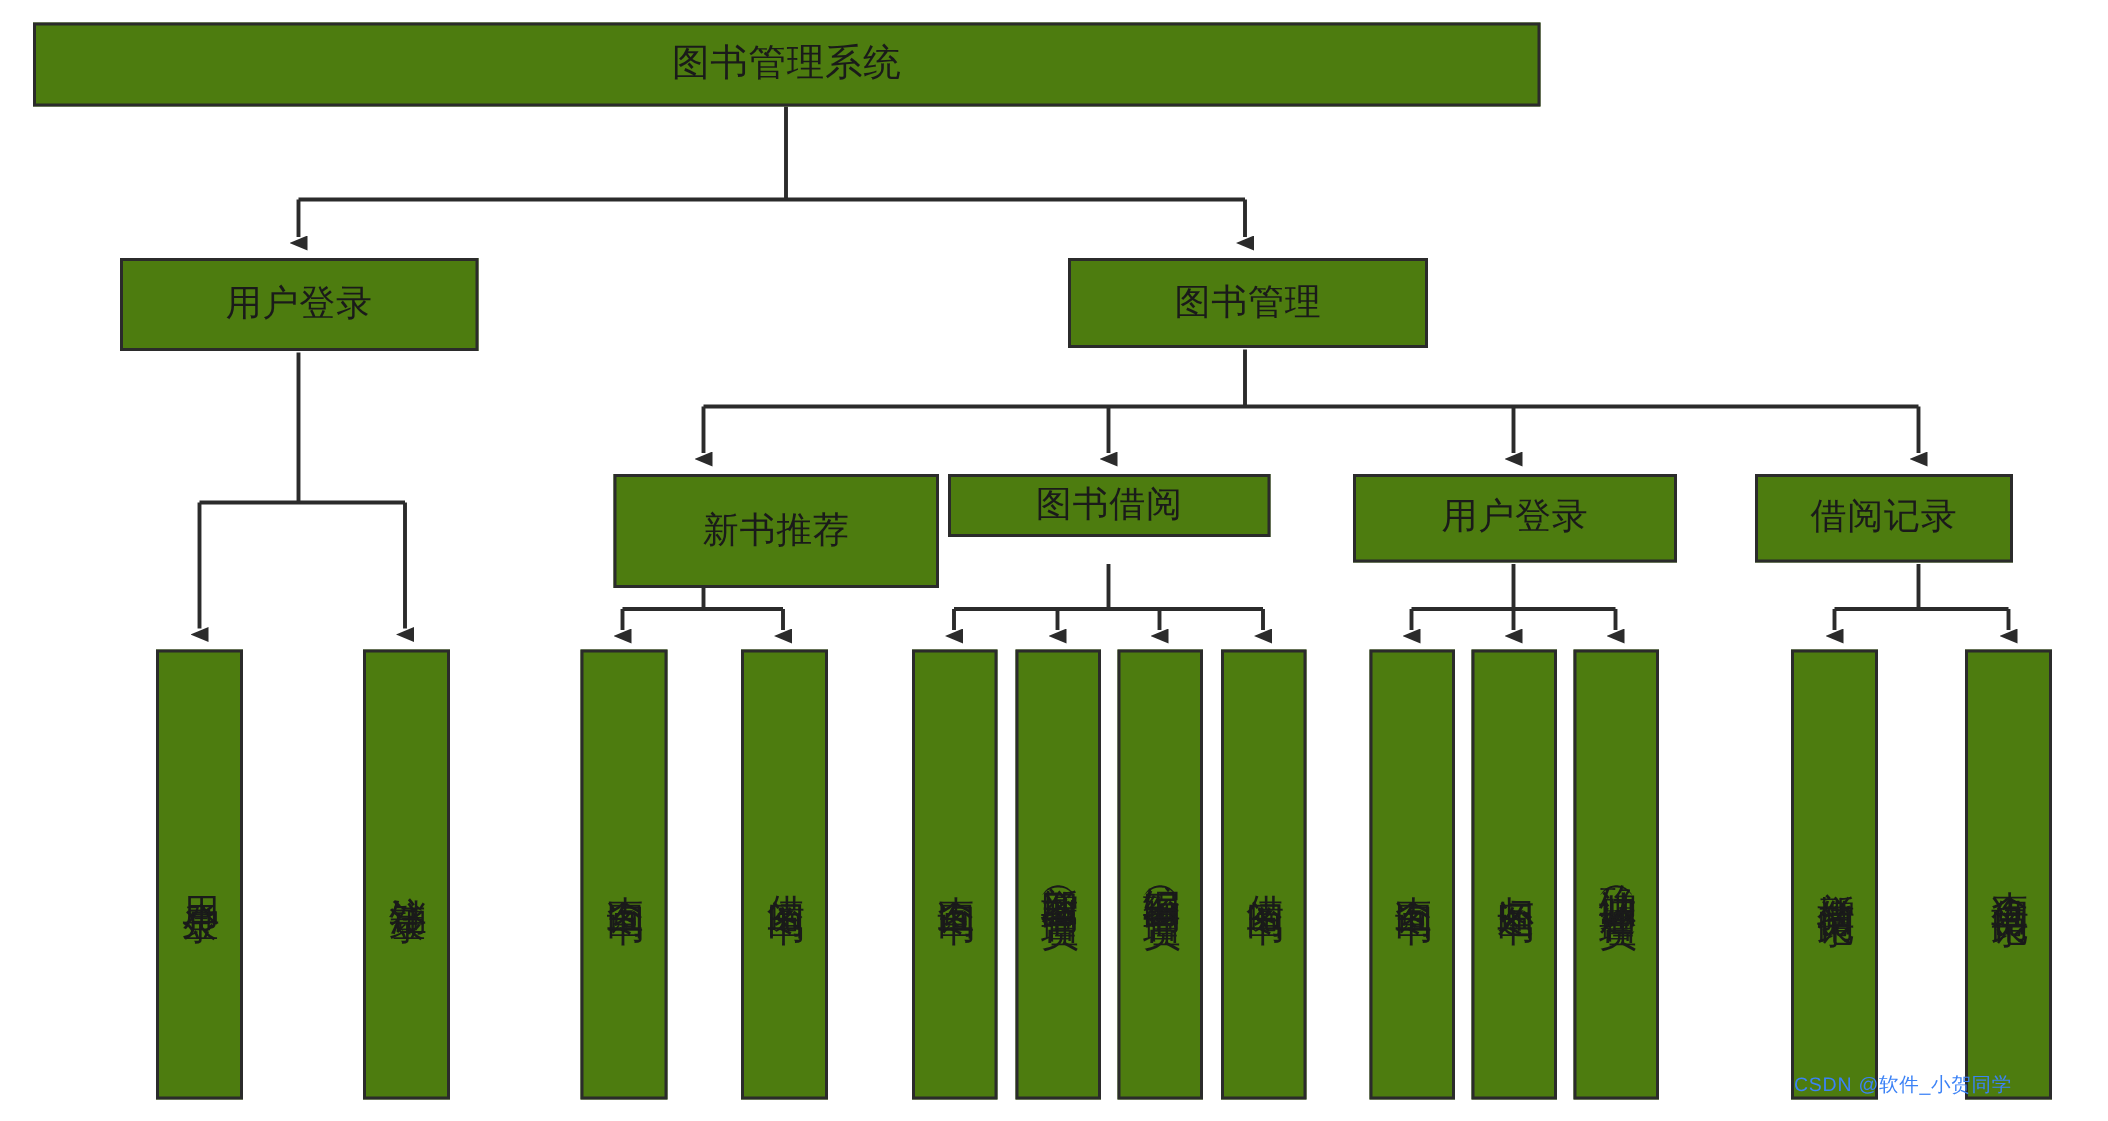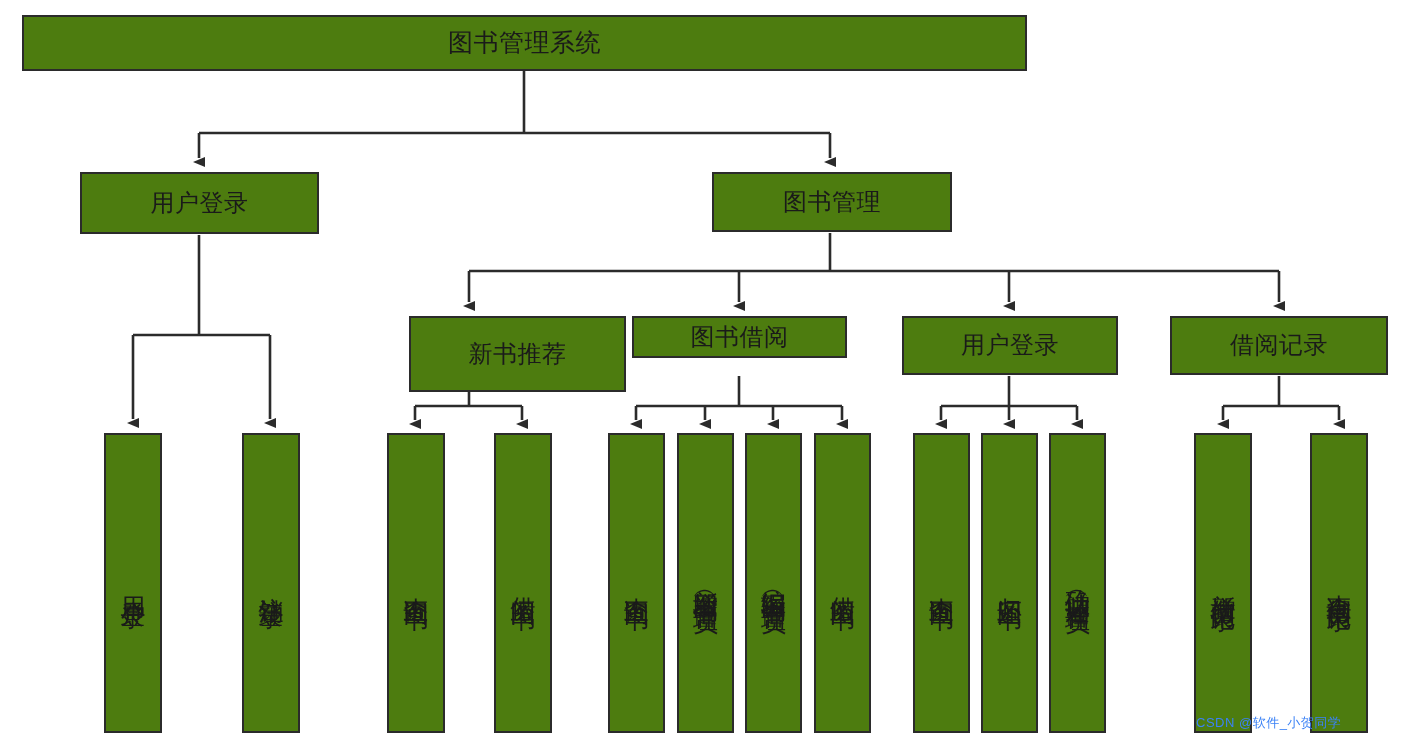--- a/index.html
+++ b/index.html
@@ -138,21 +138,21 @@
   </div>
 
   <div class="node h" style="left:632px;top:316px;width:215px;height:42px;">
     <span class="label">图书借阅</span>
   </div>
 
   <div class="node h" style="left:902px;top:316px;width:216px;height:59px;">
     <span class="label">用户登录</span>
   </div>
 
-  <div class="node h" style="left:1170px;top:316px;width:218px;height:59px;">
+  <div class="node h" style="left:1170px;top:316px;width:172px;height:59px;">
     <span class="label">借阅记录</span>
   </div>
 
   <div class="node v" style="left:104px;top:433px;width:58px;height:300px;">
     <span class="label">用户登录</span>
   </div>
   <div class="node v" style="left:242px;top:433px;width:58px;height:300px;">
     <span class="label">注销登录</span>
   </div>
 

